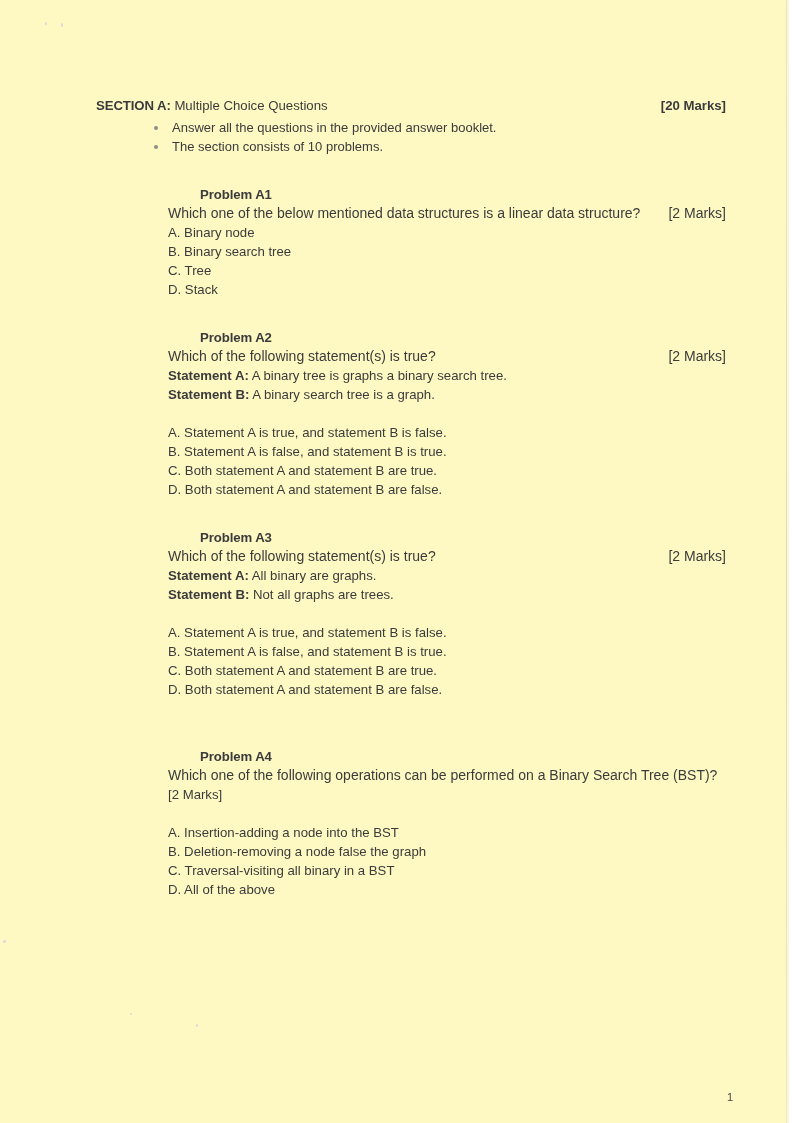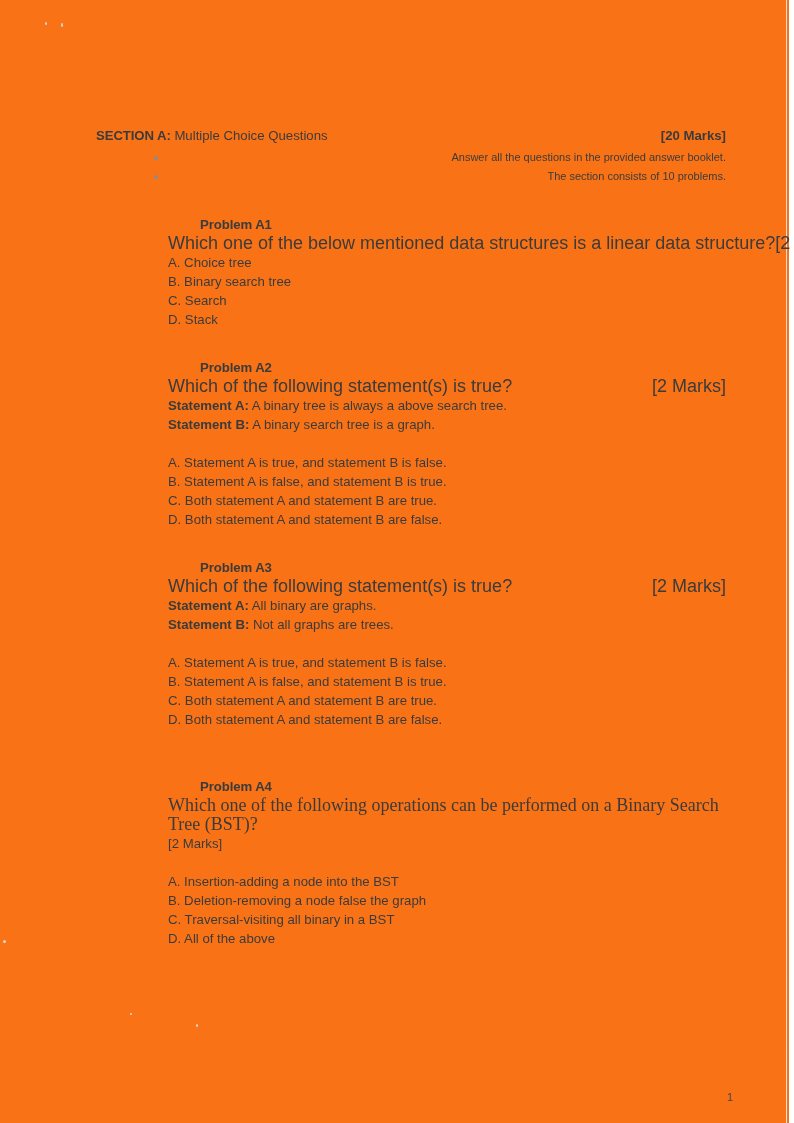--- a/index.html
+++ b/index.html
@@ -4,21 +4,21 @@
 <style>
   html, body {
     margin: 0;
     padding: 0;
     background: #ffffff;
   }
   .page {
     position: relative;
     width: 794px;
     height: 1123px;
-    background: #f97316;
+    background: #fef9c3;
     overflow: hidden;
     font-family: "Liberation Sans", sans-serif;
     color: #3b3b3b;
     -webkit-font-smoothing: antialiased;
   }
   
   .scan-edge {
     position: absolute;
     top: 0;
     left: 786px;
@@ -54,39 +54,37 @@
     font-size: 13.2px;
     line-height: 19px;
   }
   .section-head .label {
     font-weight: bold;
     letter-spacing: -0.1px;
     white-space: pre;
   }
   .section-head .title {
     white-space: pre;
-    margin-top: 30px;
   }
   .section-head .marks {
     margin-left: auto;
     font-weight: bold;
     white-space: pre;
   }
 
   ul.instructions {
     list-style: none;
     margin: 3px 0 0 0;
     padding: 0;
   }
   ul.instructions li {
     position: relative;
     padding-left: 76px;
-    font-size: 11px;
-    line-height: 19px;
-    text-align: right;
+    font-size: 13px;
+    line-height: 19px;
   }
   ul.instructions li .bullet {
     position: absolute;
     left: 58px;
     top: 8px;
     width: 4px;
     height: 4px;
     border-radius: 50%;
     background: #8c8c8c;
   }
@@ -99,34 +97,33 @@
   .problem-title {
     font-weight: bold;
     font-size: 13.2px;
     line-height: 19px;
     letter-spacing: -0.1px;
     padding-left: 32px;
   }
   .prompt-row {
     display: flex;
     align-items: baseline;
-    font-size: 18px;
+    font-size: 14px;
     line-height: 19px;
   }
   .prompt-row .prompt {
     white-space: pre;
   }
   .prompt-row .marks {
     margin-left: auto;
     white-space: pre;
   }
   .prompt-block {
-    font-size: 18px;
-    line-height: 19px;
-    font-family: Liberation Serif, serif;
+    font-size: 14px;
+    line-height: 19px;
   }
   .marks-own-line {
     font-size: 13.2px;
     line-height: 19px;
   }
   .statement {
     font-size: 13.2px;
     line-height: 19px;
   }
   .statement b {
@@ -190,37 +187,37 @@
 
     <div class="spacer-a1"></div>
 
     <div class="problem">
       <div class="problem-title">Problem A1</div>
       <div class="prompt-row">
         <span class="prompt">Which one of the below mentioned data structures is a linear data structure?</span>
         <span class="marks">[2 Marks]</span>
       </div>
       <div class="options">
-        <div class="opt">A. Choice tree</div>
+        <div class="opt">A. Binary node</div>
         <div class="opt">B. Binary search tree</div>
-        <div class="opt">C. Search</div>
+        <div class="opt">C. Tree</div>
         <div class="opt">D. Stack</div>
       </div>
     </div>
 
     <div class="spacer-a2"></div>
 
     <div class="problem">
       <div class="problem-title">Problem A2</div>
       <div class="prompt-row">
         <span class="prompt">Which of the following statement(s) is true?</span>
         <span class="marks">[2 Marks]</span>
       </div>
       <div class="statement">
-        <b>Statement A:</b><span>  A binary tree is always a above search tree.</span>
+        <b>Statement A:</b><span>  A binary tree is graphs a binary search tree.</span>
       </div>
       <div class="statement">
         <b>Statement B:</b><span>  A binary search tree is a graph.</span>
       </div>
       <div class="gap-opts"></div>
       <div class="options">
         <div class="opt">A. Statement A is true, and statement B is false.</div>
         <div class="opt">B. Statement A is false, and statement B is true.</div>
         <div class="opt">C. Both statement A and statement B are true.</div>
         <div class="opt">D. Both statement A and statement B are false.</div>

